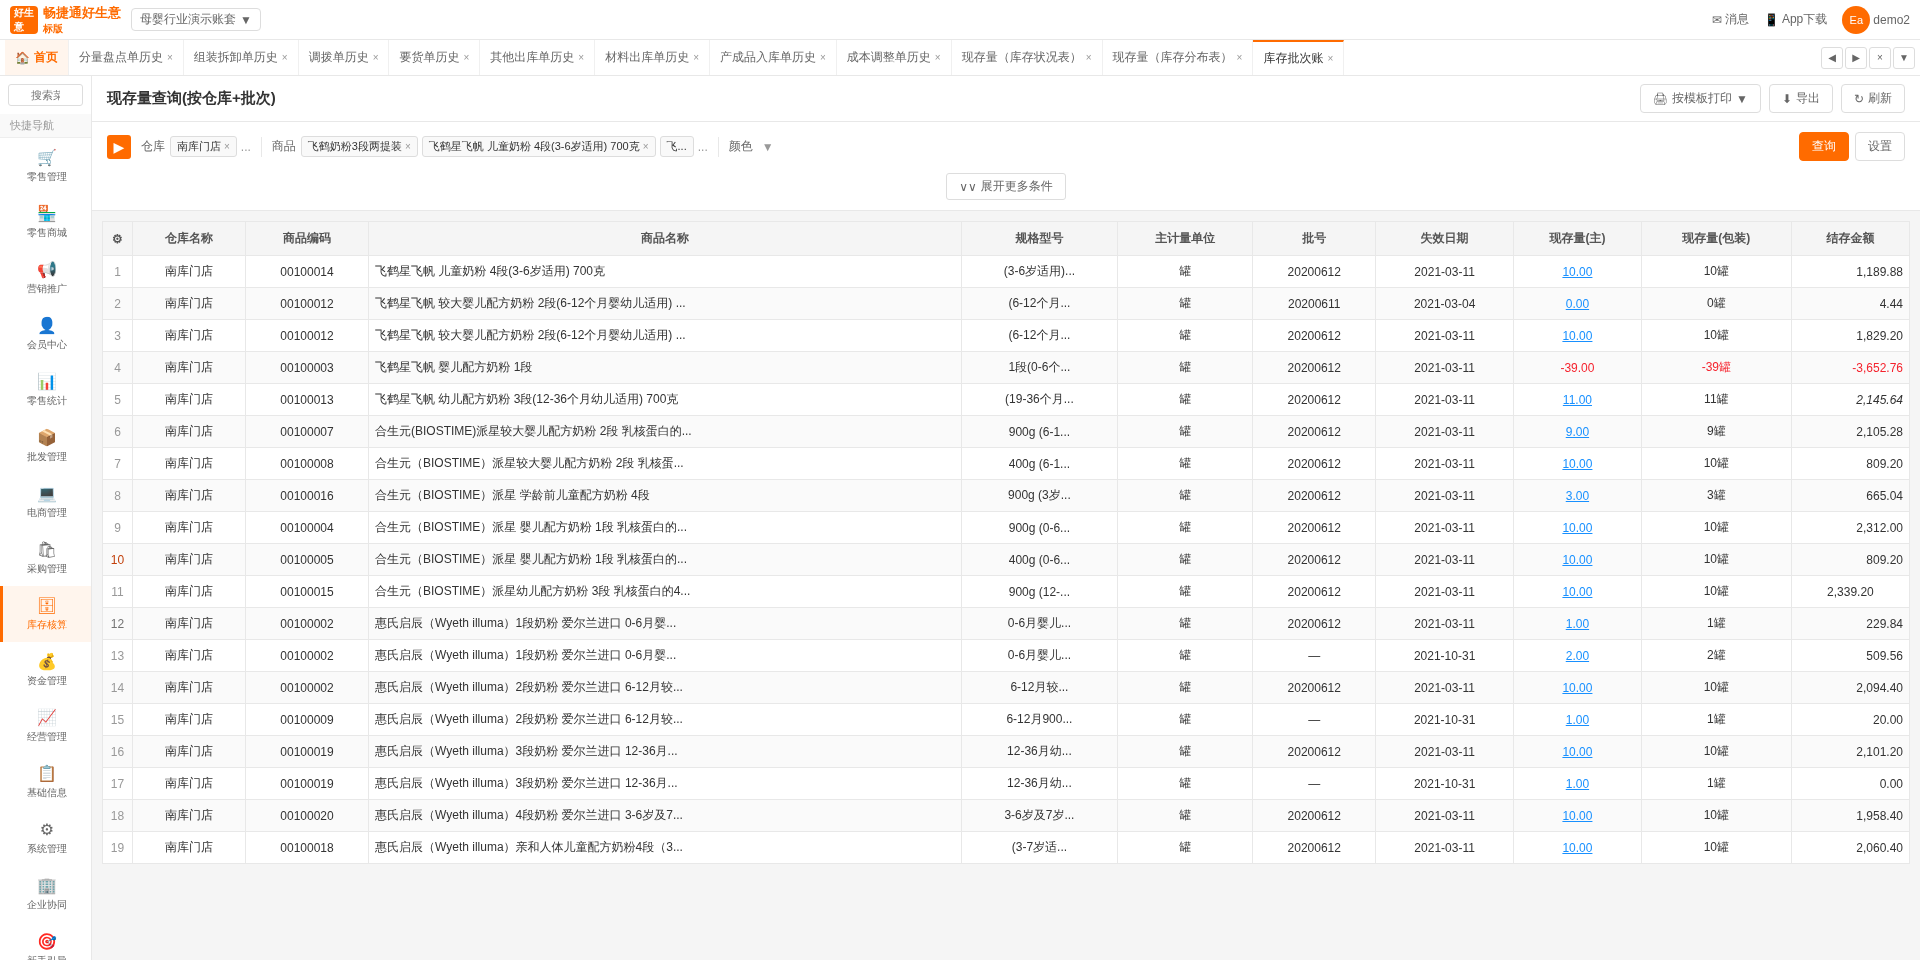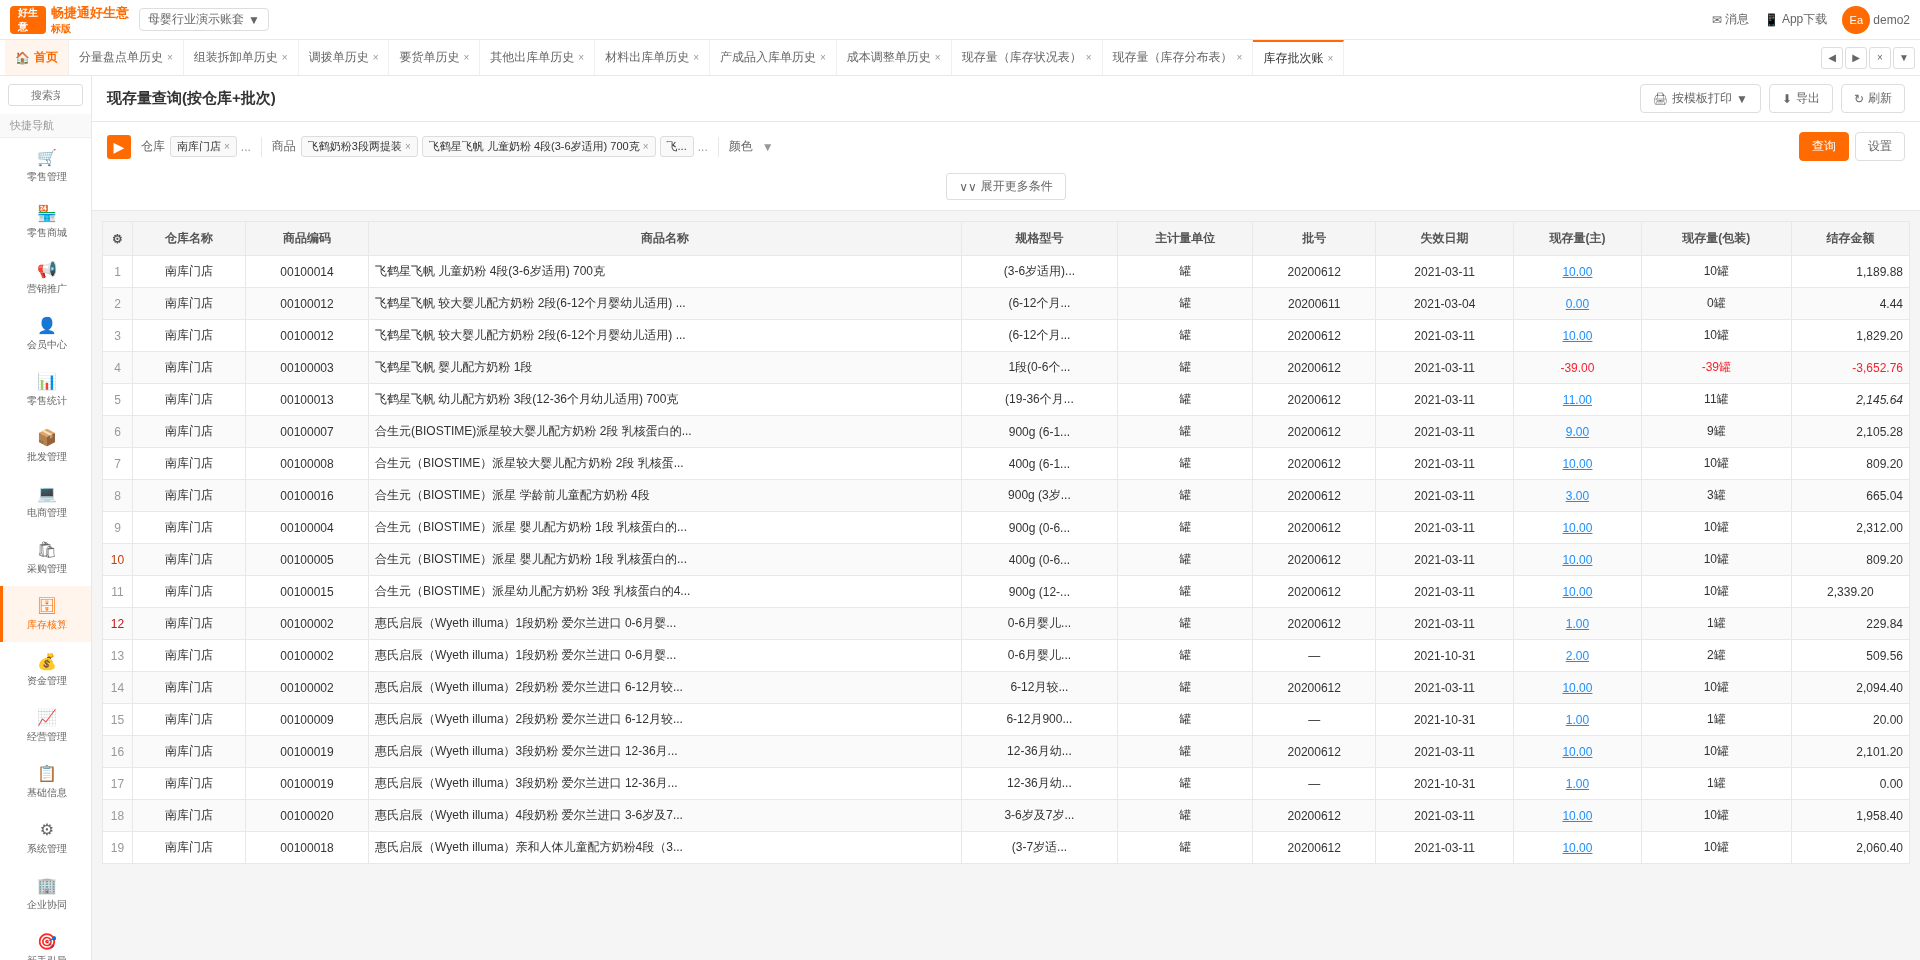--- a/index.html
+++ b/index.html
@@ -1,21 +1,21 @@
 <!DOCTYPE html>
 <html><head>
   <meta charset="utf-8">
   <style>
     * { box-sizing: border-box; margin: 0; padding: 0; }
     body { font-family: 'Microsoft YaHei', Arial, sans-serif; font-size: 12px; background: #f5f5f5; color: #333; overflow: hidden; }
 
     
     .top-bar { display: flex; align-items: center; background: #fff; height: 40px; border-bottom: 1px solid #e8e8e8; padding: 0 10px; gap: 10px; }
     .logo { display: flex; align-items: center; gap: 5px; color: #ff6b00; font-weight: bold; font-size: 13px; white-space: nowrap; }
-    .logo-icon { width: 36px; height: 28px; background: #ff6b00; border-radius: 4px; display: flex; align-items: center; justify-content: center; color: #fff; font-size: 10px; }
+    .logo-icon { width: 28px; height: 28px; background: #ff6b00; border-radius: 4px; display: flex; align-items: center; justify-content: center; color: #fff; font-size: 10px; }
     .dropdown-selector { display: flex; align-items: center; border: 1px solid #ddd; border-radius: 4px; padding: 2px 8px; font-size: 12px; cursor: pointer; color: #666; gap: 4px; }
     .top-right { margin-left: auto; display: flex; align-items: center; gap: 15px; color: #666; font-size: 12px; }
     .top-right .icon-item { display: flex; align-items: center; gap: 3px; cursor: pointer; }
     .avatar { width: 28px; height: 28px; border-radius: 50%; background: #ff6b00; display: flex; align-items: center; justify-content: center; color: #fff; font-size: 11px; }
 
     
     .nav-tabs { display: flex; align-items: center; background: #fff; height: 36px; border-bottom: 1px solid #e8e8e8; padding: 0 5px; overflow: hidden; }
     .nav-tab { display: flex; align-items: center; padding: 0 10px; height: 36px; font-size: 12px; cursor: pointer; white-space: nowrap; color: #666; border-right: 1px solid #f0f0f0; gap: 4px; flex-shrink: 0; }
     .nav-tab.home { color: #ff6b00; font-weight: bold; background: #fff5ed; }
     .nav-tab .close-x { color: #999; font-size: 10px; cursor: pointer; }
@@ -464,21 +464,21 @@
               <td style="text-align: left; max-width: 320px; overflow: hidden; text-overflow: ellipsis;">合生元（BIOSTIME）派星幼儿配方奶粉 3段 乳核蛋白的4...</td>
               <td>900g (12-...</td>
               <td>罐</td>
               <td>20200612</td>
               <td>2021-03-11</td>
               <td style="color: rgb(24, 144, 255); text-decoration: underline; cursor: pointer;">10.00</td>
               <td>10罐</td>
               <td style="text-align: center;">2,339.20</td>
             </tr>
             <tr>
-              <td style="color: #b91c1c;">12</td>
+              <td style="color: #737373;">12</td>
               <td>南库门店</td>
               <td>00100002</td>
               <td style="text-align: left; max-width: 320px; overflow: hidden; text-overflow: ellipsis;">惠氏启辰（Wyeth illuma）1段奶粉 爱尔兰进口 0-6月婴...</td>
               <td>0-6月婴儿...</td>
               <td>罐</td>
               <td>20200612</td>
               <td>2021-03-11</td>
               <td style="color: rgb(24, 144, 255); text-decoration: underline; cursor: pointer;">1.00</td>
               <td>1罐</td>
               <td style="text-align: right;">229.84</td>

